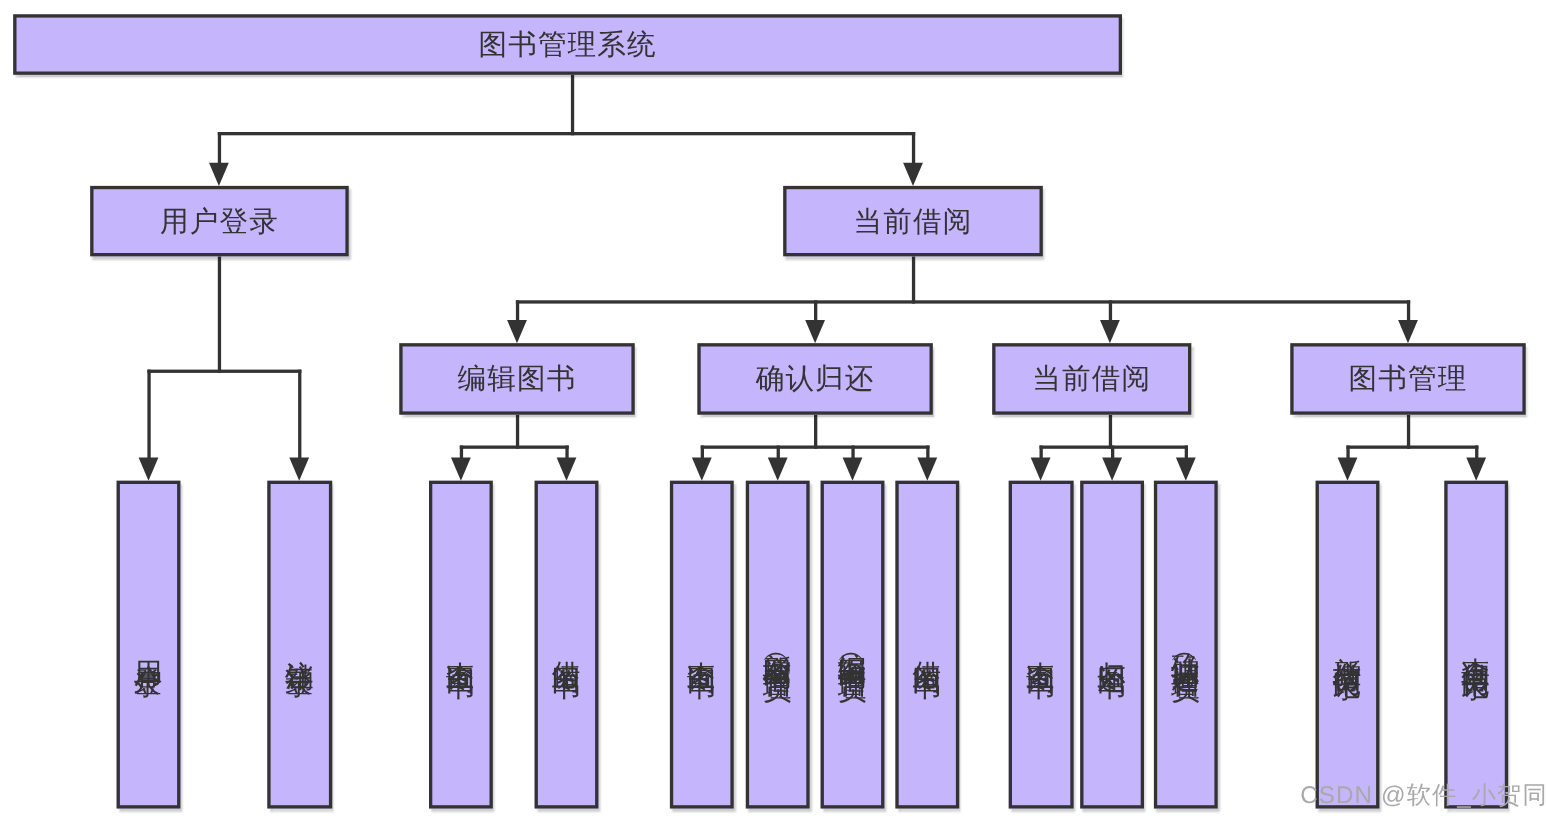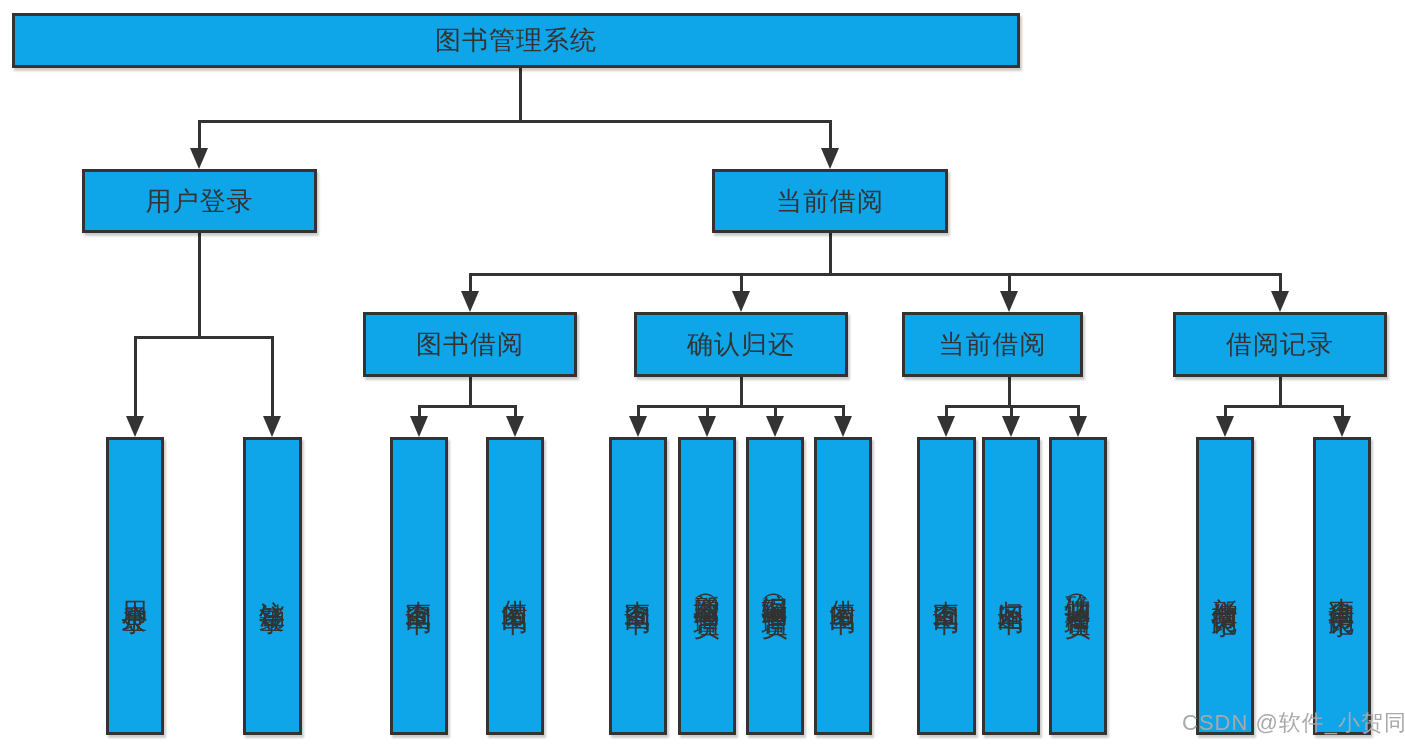--- a/index.html
+++ b/index.html
@@ -6,21 +6,21 @@
   body { font-family:"Liberation Sans","DejaVu Sans",sans-serif; }
   #stage{
     position:relative;
     width:1405px; height:747px;
     background:var(--bg,#ffffff);
     overflow:hidden;
   }
   .node{
     position:absolute;
     box-sizing:border-box;
-    background:#0ea5e9;
+    background:#c4b5fd;
     border:3px solid var(--line,#333333);
     box-shadow:2px 3px 2px rgba(0,0,0,0.20);
     display:flex; align-items:center; justify-content:center;
     color:var(--text,#333333);
   }
   .node.h .lbl{
     font-size:26px;
     letter-spacing:1px;
     white-space:nowrap;
   }
@@ -114,30 +114,30 @@
       <div class="node h" style="left: 12px; top: 13px; width: 1008px; height: 55px;">
         <span class="lbl">图书管理系统</span>
       </div>
       <div class="node h" style="left: 82px; top: 169px; width: 235px; height: 64px;">
         <span class="lbl">用户登录</span>
       </div>
       <div class="node h" style="left: 712px; top: 169px; width: 236px; height: 64px;">
         <span class="lbl">当前借阅</span>
       </div>
       <div class="node h" style="left: 363px; top: 312px; width: 214px; height: 65px;">
-        <span class="lbl">图书借阅</span>
+        <span class="lbl">编辑图书</span>
       </div>
       <div class="node h" style="left: 634px; top: 312px; width: 214px; height: 65px;">
         <span class="lbl">确认归还</span>
       </div>
       <div class="node h" style="left: 902px; top: 312px; width: 181px; height: 65px;">
         <span class="lbl">当前借阅</span>
       </div>
       <div class="node h" style="left: 1173px; top: 312px; width: 214px; height: 65px;">
-        <span class="lbl">借阅记录</span>
+        <span class="lbl">图书管理</span>
       </div>
       <div class="node v" style="left: 106px; top: 437px; width: 58px; height: 298px;">
         <span class="lbl">用户登录</span>
       </div>
       <div class="node v" style="left: 243px; top: 437px; width: 59px; height: 298px;">
         <span class="lbl">注销登录</span>
       </div>
       <div class="node v" style="left: 390px; top: 437px; width: 58px; height: 298px;">
         <span class="lbl">查询图书</span>
       </div>

